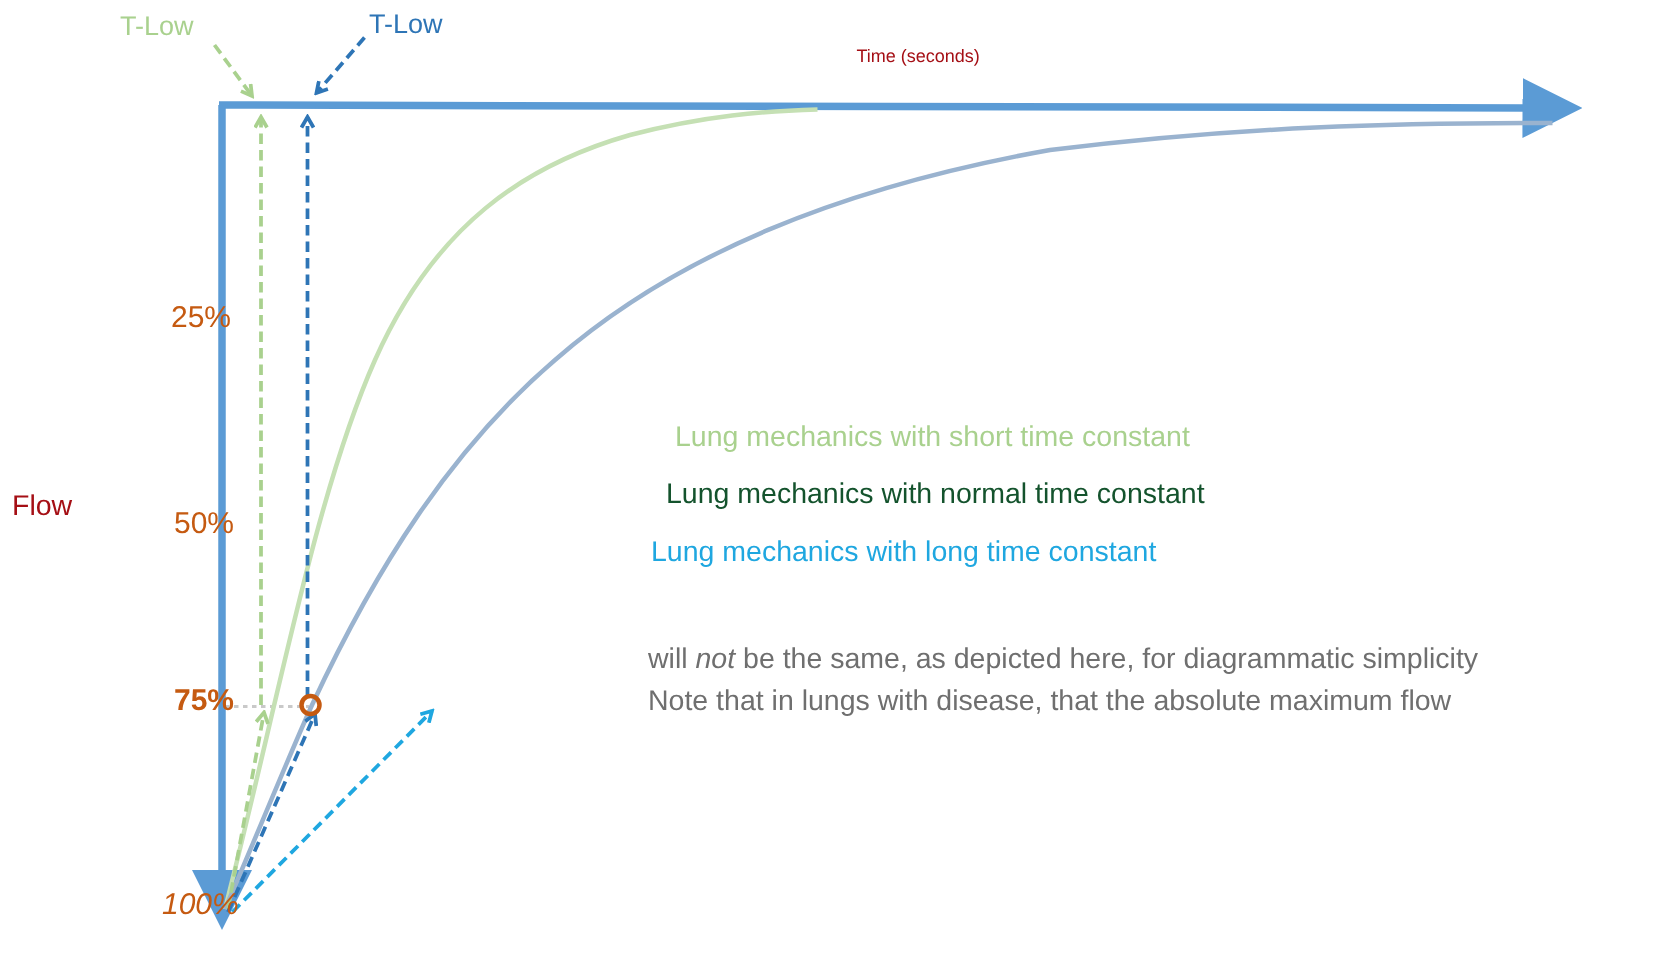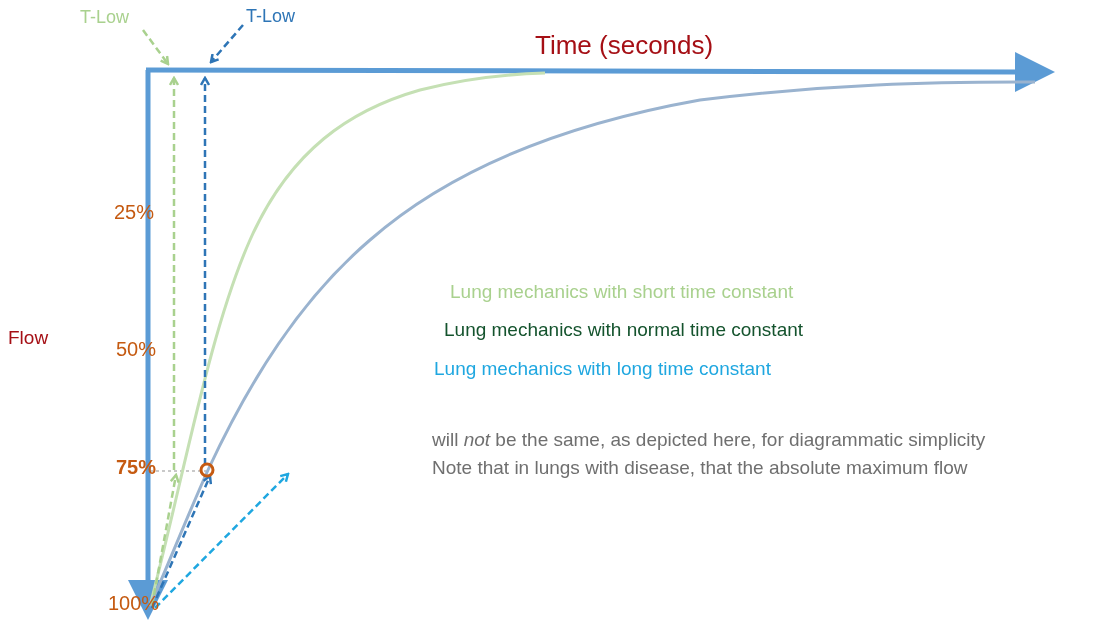--- a/index.html
+++ b/index.html
@@ -1,27 +1,27 @@
 <!DOCTYPE html>
 <html><head>
 <meta charset="utf-8">
 <style>
   html, body { margin: 0; padding: 0; background: #ffffff; }
   body { width: 1102px; height: 642px; position: relative; overflow: hidden; font-family: "DejaVu Sans", sans-serif; }
   svg { position: absolute; left: 0; top: 0; }
   .lbl { position: absolute; white-space: nowrap; font-family: "Liberation Sans", "DejaVu Sans", sans-serif; }
   .tlow-green { left: 80px; top: 7px; font-size: 18px; color: #a9d18e; }
   .tlow-blue { left: 246px; top: 6px; font-size: 18px; color: #2e75b6; }
-  .time-label { left: 535px; top: 30px; font-size: 26px; color: #a50f15; }
+  .time-label { left: 571px; top: 30px; font-size: 12px; color: #a50f15; }
   .flow-label { left: 8px; top: 327px; font-size: 19px; color: #a50f15; }
   .tick { font-size: 20px; color: #c55a11; margin-left: 28px; }
   .t25 { left: 86px; top: 201px; }
   .t50 { left: 88px; top: 338px; }
   .t75 { left: 88px; top: 456px; font-weight: bold; }
-  .t100 { left: 80px; top: 592px; }
+  .t100 { left: 80px; top: 592px; font-style: italic; }
   .legend { font-size: 19px; }
   .lg-short { left: 434px; top: 281px; color: #a9d18e; margin-left: 16px; }
   .lg-normal { left: 444px; top: 319px; color: #14532d; }
   .lg-long { left: 434px; top: 358px; color: #1fa7e0; }
   .note { left: 432px; top: 426px; font-size: 19px; color: #6f6f6f; line-height: 28px; }
   .note em { font-style: italic; }
 </style>
 </head>
 <body>
 

